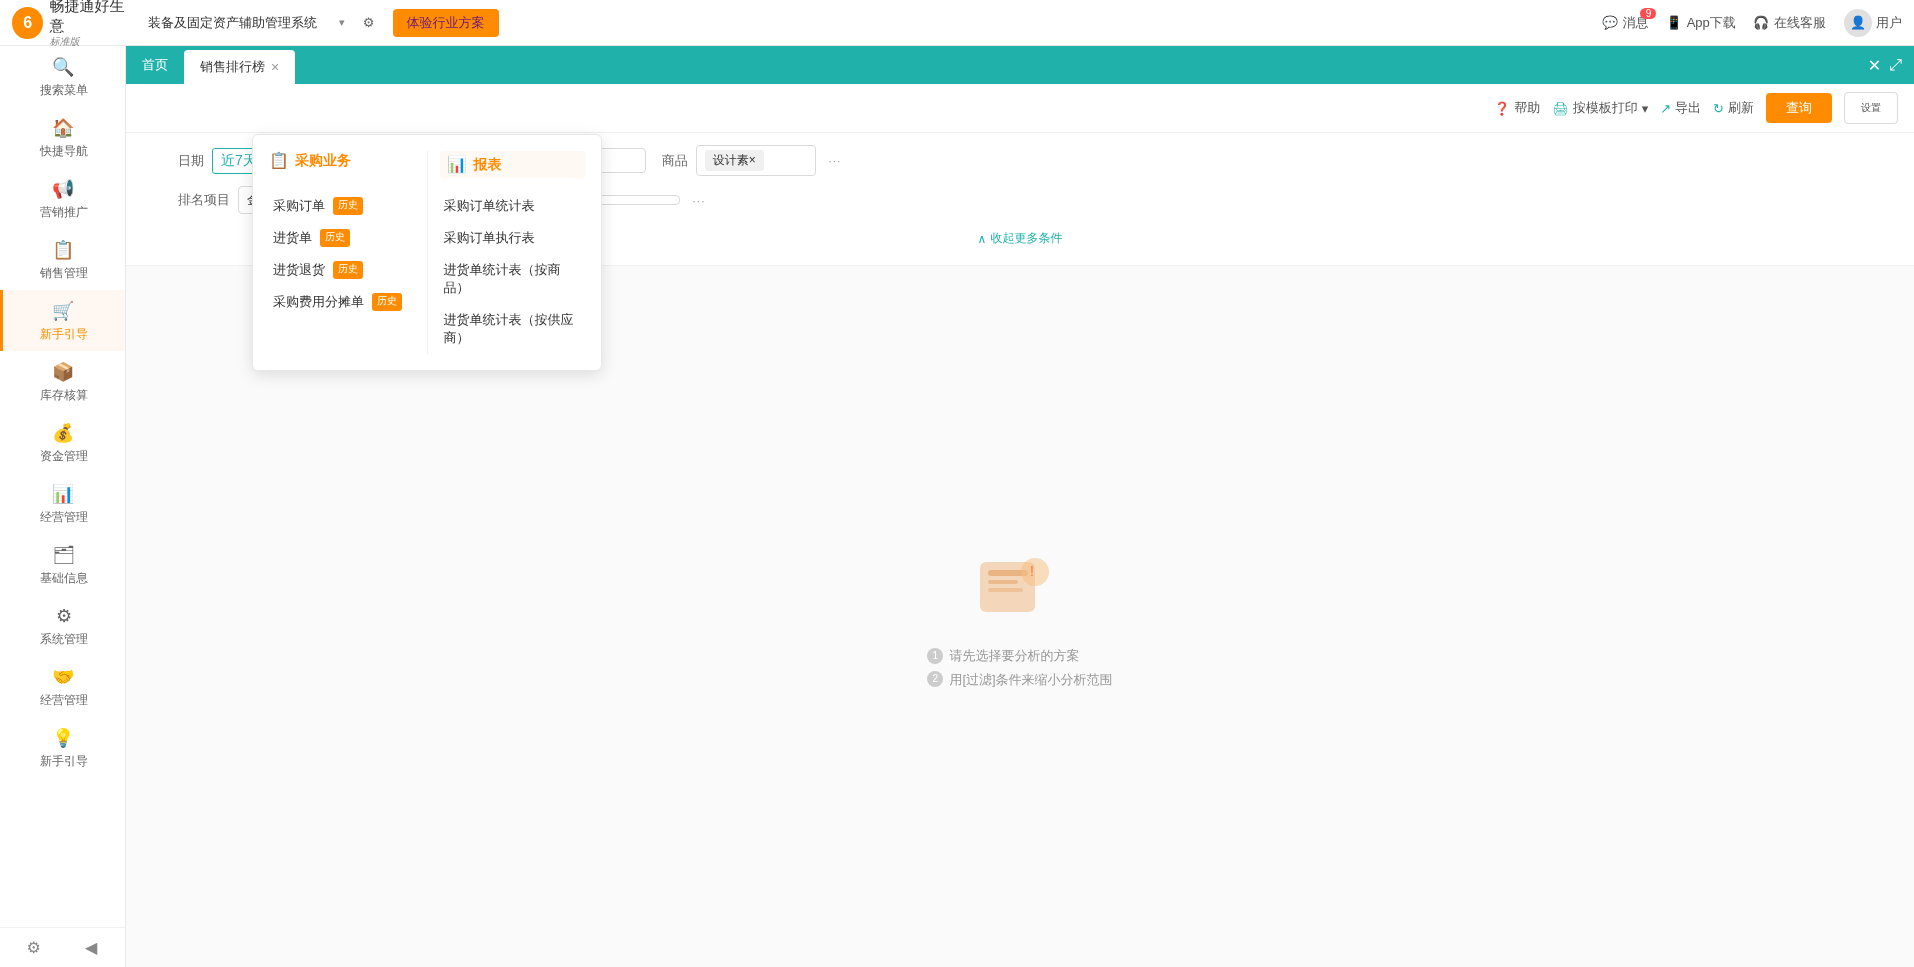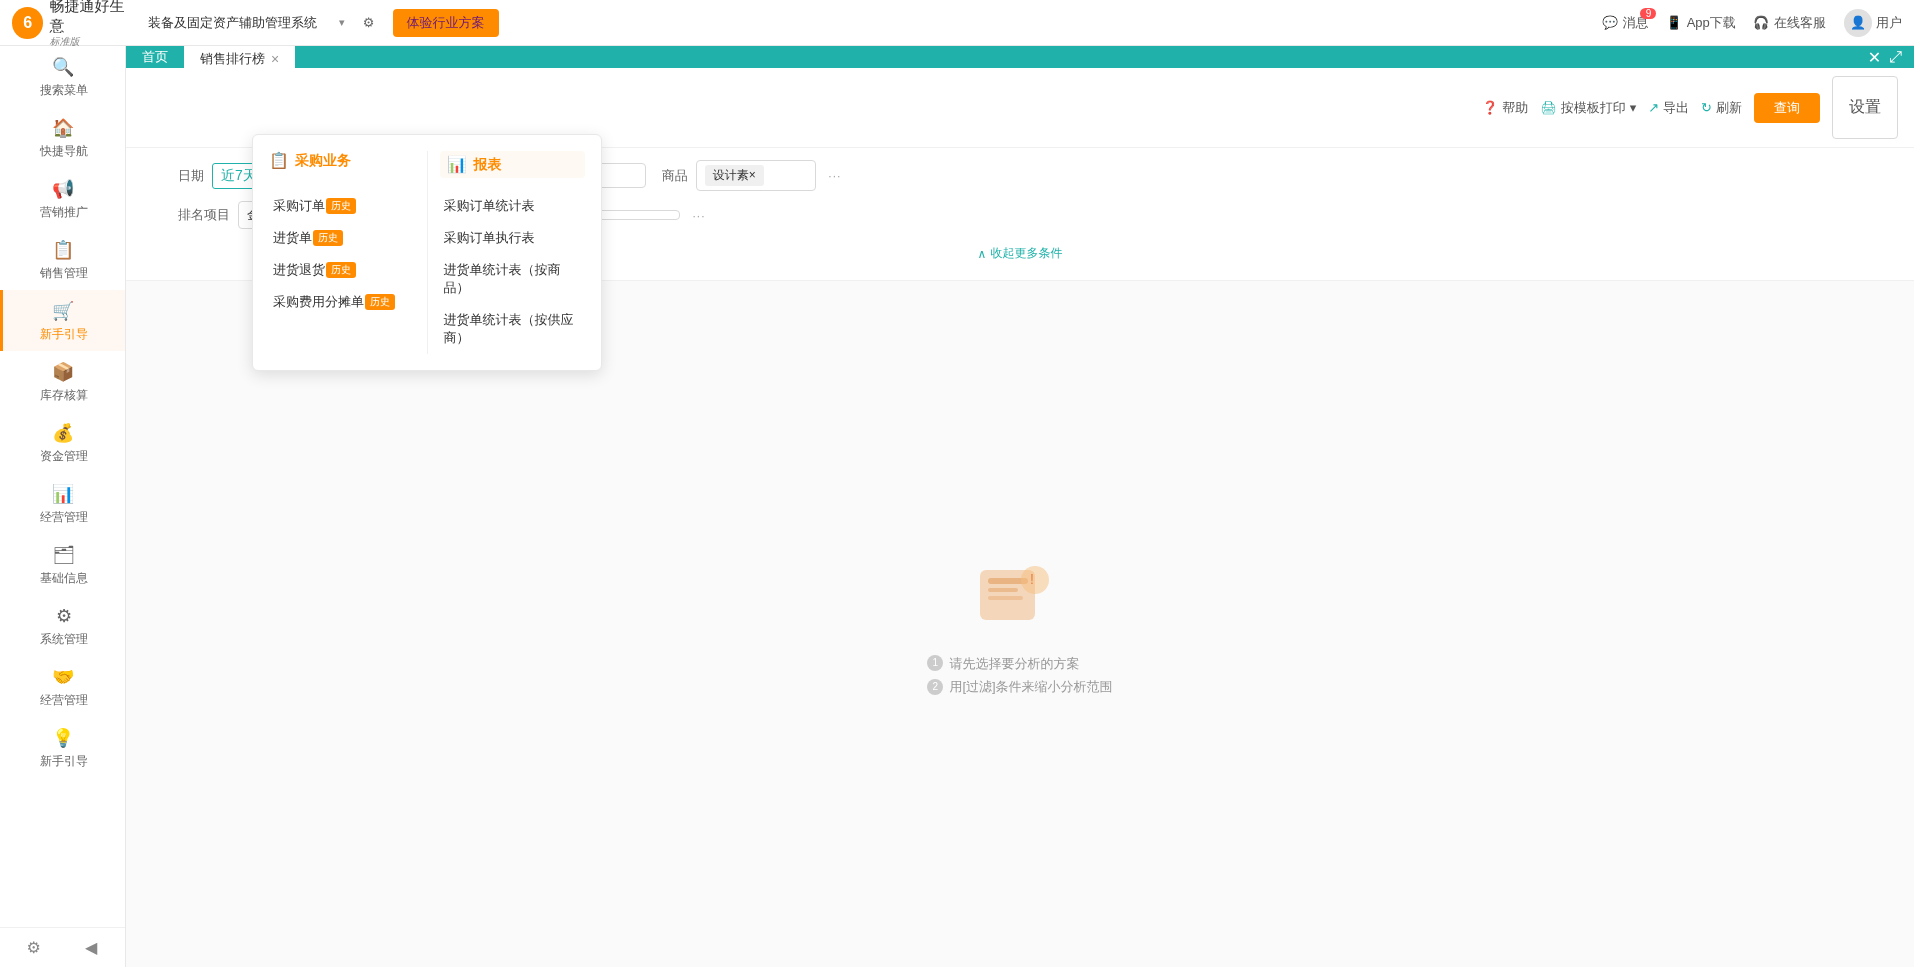--- a/index.html
+++ b/index.html
@@ -20,41 +20,41 @@
     .top-bar-system { display: flex; align-items: center; gap: 22px; color: #333; font-size: 13px; }
     .top-bar-system .arrow { color: #888; font-size: 11px; }
     .top-bar-gear { width: 28px; height: 28px; display: flex; align-items: center; justify-content: center; cursor: pointer; color: #666; }
     .industry-btn { background: #ff8c00; color: #701a75; border: none; padding: 5px 14px; border-radius: 4px; cursor: pointer; font-size: 13px; }
     .top-bar-right { margin-left: auto; display: flex; align-items: center; gap: 18px; }
     .top-bar-right-item { display: flex; align-items: center; gap: 4px; cursor: pointer; color: #555; font-size: 13px; position: relative; }
     .badge { position: absolute; top: -6px; right: -8px; background: #ff4d4f; color: white; border-radius: 10px; font-size: 10px; padding: 0 4px; min-width: 16px; text-align: center; }
     .user-avatar { width: 28px; height: 28px; background: #e0e0e0; border-radius: 50%; display: flex; align-items: center; justify-content: center; color: #666; font-size: 13px; }
 
     
-    .tab-bar { display: flex; align-items: center; background: #20b2aa; height: 22px; padding: 8px 0; flex-shrink: 0; }
+    .tab-bar { display: flex; align-items: center; background: #20b2aa; height: 38px; padding: 8px 0; flex-shrink: 0; }
     .tab-item { display: flex; align-items: center; height: 38px; padding: 0 16px; cursor: pointer; color: white; font-size: 13px; gap: 6px; }
     .tab-item.active { background: #fff; color: #333; border-radius: 4px 4px 0 0; margin-top: 4px; height: 34px; }
     .tab-item.home { background: transparent; color: white; }
     .tab-close { font-size: 14px; color: #999; cursor: pointer; }
     .tab-bar-right { margin-left: auto; display: flex; align-items: center; gap: 8px; padding-right: 12px; }
     .tab-bar-icon { color: white; cursor: pointer; font-size: 16px; }
 
     
     .sidebar-item { display: flex; flex-direction: column; align-items: center; padding: 10px 0 8px; cursor: pointer; color: #666; font-size: 12px; gap: 4px; border-left: 3px solid transparent; }
     .sidebar-item.active { color: #ff8c00; background: #fff8f2; border-left-color: #ff8c00; }
     .sidebar-icon { font-size: 18px; }
     .sidebar-bottom { margin-top: auto; display: flex; padding: 10px; gap: 10px; border-top: 1px solid #f0f0f0; }
     .sidebar-bottom-btn { flex: 1; display: flex; align-items: center; justify-content: center; color: #888; cursor: pointer; font-size: 16px; }
 
     
     .content-toolbar { display: flex; align-items: center; justify-content: flex-end; padding: 8px 16px; background: #fff; border-bottom: 1px solid #f0f0f0; gap: 12px; }
     .toolbar-btn { display: flex; align-items: center; gap: 4px; cursor: pointer; color: #555; font-size: 13px; }
     .toolbar-btn .icon { color: #20b2aa; }
     .query-btn { background: #ff8c00; color: white; border: none; padding: 6px 20px; border-radius: 4px; cursor: pointer; font-size: 13px; }
-    .set-btn { background: white; color: #555; border: 1px solid #d9d9d9; padding: 20px 16px; border-radius: 4px; cursor: pointer; font-size: 16px; }
+    .set-btn { background: white; color: #555; border: 1px solid #d9d9d9; padding: 8px 16px; border-radius: 4px; cursor: pointer; font-size: 10px; }
 
     
     .filter-area { background: #fff; padding: 12px 16px; border-bottom: 1px solid #f0f0f0; }
     .filter-row { display: flex; align-items: center; gap: 16px; margin-bottom: 10px; flex-wrap: wrap; margin-left: 36px; }
     .filter-item { display: flex; align-items: center; gap: 8px; }
     .filter-label { color: #666; font-size: 13px; white-space: nowrap; }
     .filter-select { border: 1px solid #d9d9d9; border-radius: 4px; padding: 4px 8px; font-size: 13px; color: #333; background: #fff; cursor: pointer; display: flex; align-items: center; gap: 4px; min-width: 100px; }
     .filter-input { border: 1px solid #d9d9d9; border-radius: 4px; padding: 4px 8px; font-size: 13px; color: #333; background: #fff; }
     .date-range { display: flex; align-items: center; gap: 6px; }
     .date-btn { padding: 3px 8px; border: 1px solid #14b8a6; border-radius: 3px; font-size: 14px; cursor: pointer; color: #555; background: #fff; }
@@ -70,21 +70,21 @@
     .empty-text { color: #999; font-size: 13px; line-height: 1.8; }
     .empty-text-item { display: flex; align-items: center; gap: 6px; }
     .circle-num { width: 16px; height: 16px; background: #ccc; border-radius: 50%; display: flex; align-items: center; justify-content: center; font-size: 10px; color: white; }
 
     
     .dropdown-menu { position: absolute; top: 88px; left: 126px; background: white; border: 1px solid #e8e8e8; border-radius: 6px; box-shadow: 0 4px 16px rgba(0,0,0,0.12); width: 350px; z-index: 100; padding: 16px; display: flex; gap: 0; }
     .menu-section { flex: 1; }
     .menu-section-title { display: flex; align-items: center; gap: 6px; font-size: 14px; font-weight: 600; color: #ff8c00; margin-bottom: 12px; padding-bottom: 8px; }
     .menu-section-title .section-icon { font-size: 16px; }
     .menu-divider { width: 1px; background: #f0f0f0; margin: 0 12px; }
-    .menu-item { display: flex; align-items: center; gap: 1px; padding: 7px 4px; cursor: pointer; color: #333; font-size: 13px; }
+    .menu-item { display: flex; gap: 8px; padding: 7px 4px; cursor: pointer; color: #333; font-size: 13px; }
     .menu-item-badge { background: #ff8c00; color: white; font-size: 10px; padding: 1px 5px; border-radius: 3px; }
   </style>
 </head>
 <body>
 
 <div class="app-container">
 
   <div class="top-bar">
     <div class="logo-area">
       <div class="logo-icon">

